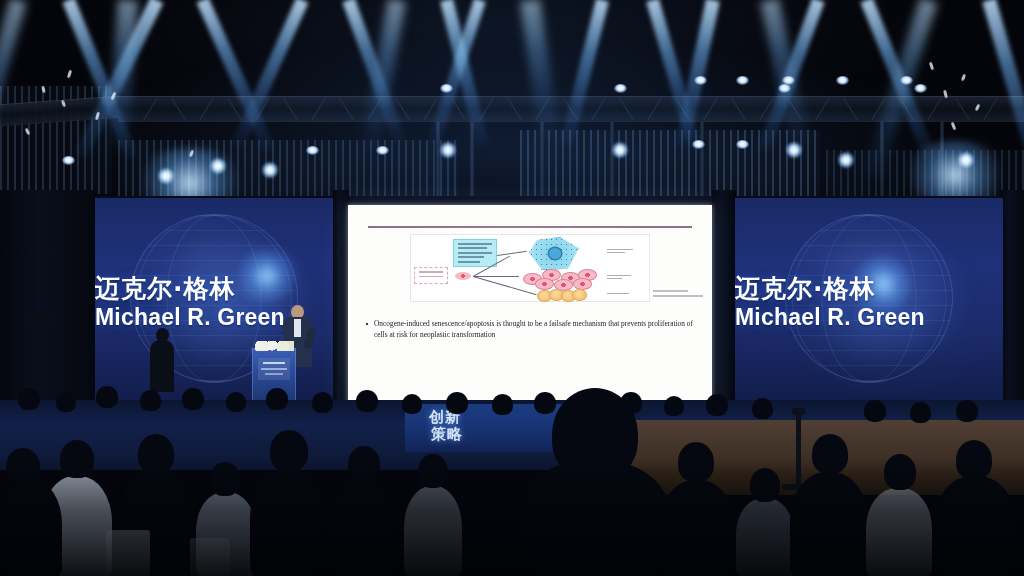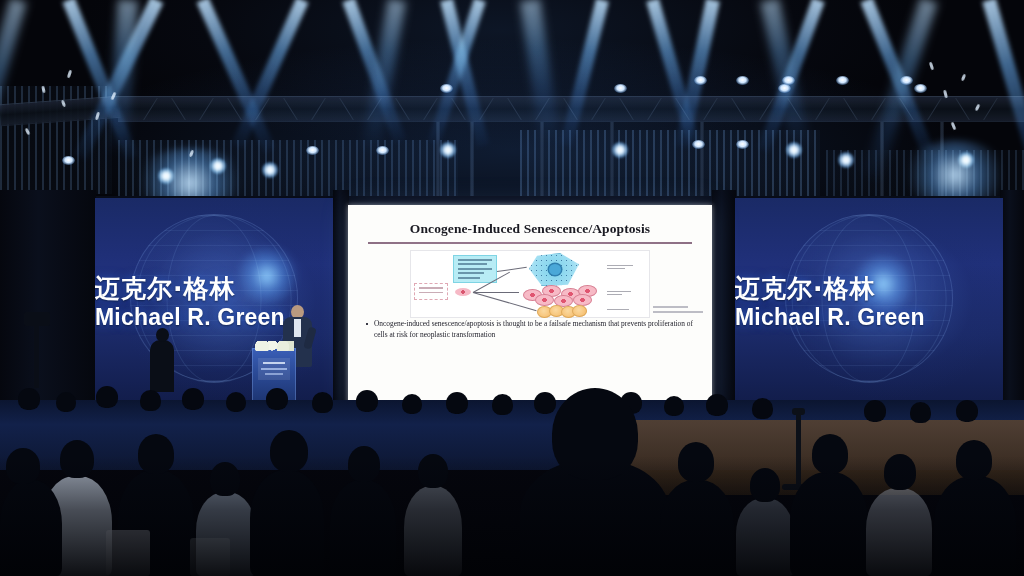--- a/index.html
+++ b/index.html
@@ -493,21 +493,20 @@
   <div class="banner right">
     <div class="globe"></div>
     <div class="banner-hotspot" style="left:118px; top:56px;"></div>
     <div class="banner-text banner-cn">迈克尔·格林</div>
     <div class="banner-text banner-en">Michael R. Green</div>
   </div>
 
   <div class="screen">
     <div class="screen-inner">
 
-      <div class="slide-title">Oncogene-Induced Senescence/Apoptosis</div>
       <div class="title-rule"></div>
 
       <div class="figure">
 
         <div class="fig-box">
           <i></i>
             <i></i>
             <i></i>
             <i></i>
             <i></i>
@@ -593,20 +592,24 @@
 
   <div class="camera-rig" style="left:34px; top:318px; width:5px; height:70px;"></div>
   <div class="camera-rig" style="left:24px; top:312px; width:26px; height:14px; border-radius:2px;"></div>
   <div class="camera-rig" style="left:150px; top:340px; width:24px; height:52px; border-radius:10px 10px 0 0;"></div>
   <div class="camera-rig" style="left:156px; top:328px; width:13px; height:14px; border-radius:50%;"></div>
 
   <div class="screen-spill"></div>
   <div class="stage-front"></div>
   <div class="wood-floor"></div>
 
+  <div class="stage-led">
+    <div class="stage-led-text">创新</div>
+    <div class="stage-led-text" style="top:22px; left:26px;">策略</div>
+  </div>
 
   <div class="stanchion" style="left:796px; top:412px; width:5px; height:74px;"></div>
   <div class="stanchion" style="left:782px; top:484px; width:33px; height:6px; border-radius:3px;"></div>
   <div class="stanchion" style="left:792px; top:408px; width:13px; height:7px; border-radius:3px;"></div>
 
   <div class="audience">
 
     <div class="head" style="left:18px;  top:58px; width:22px; height:22px;"></div>
     <div class="head" style="left:56px;  top:62px; width:20px; height:20px;"></div>
     <div class="head" style="left:96px;  top:56px; width:22px; height:22px;"></div>

